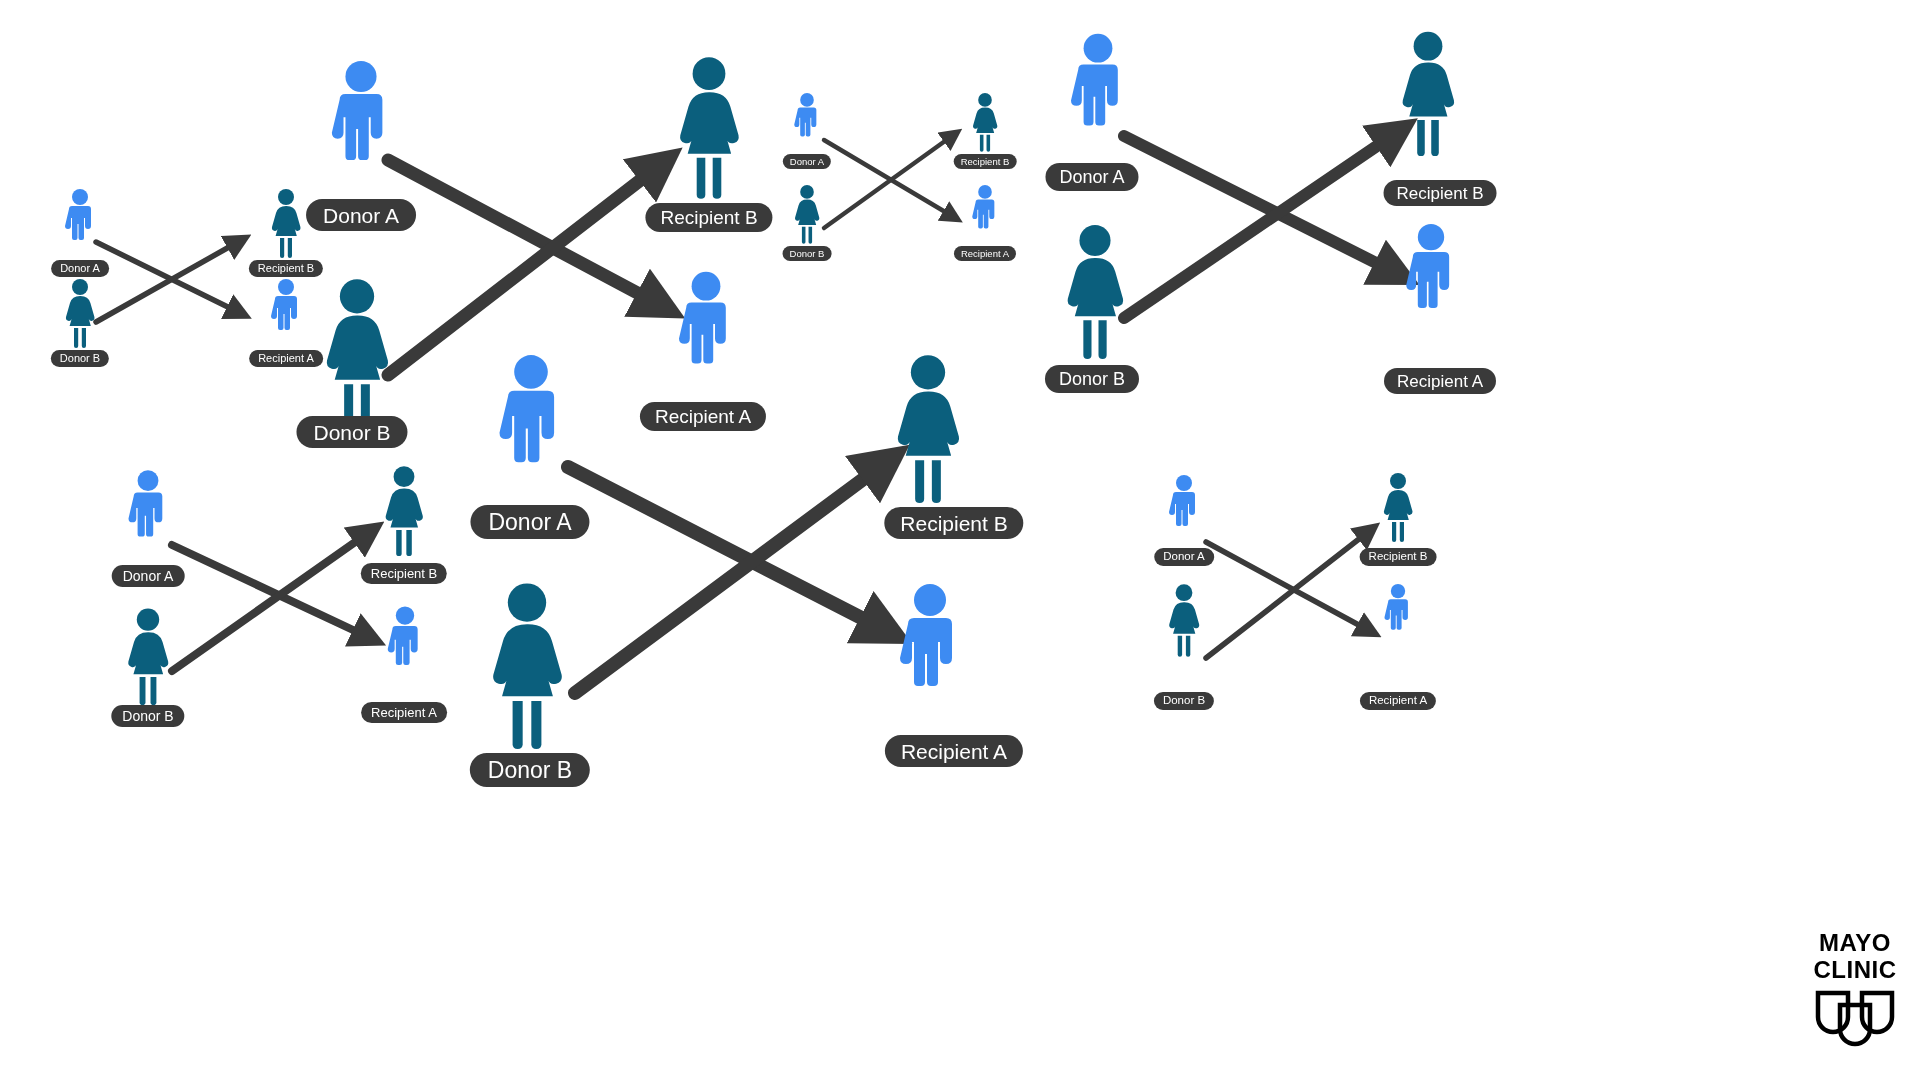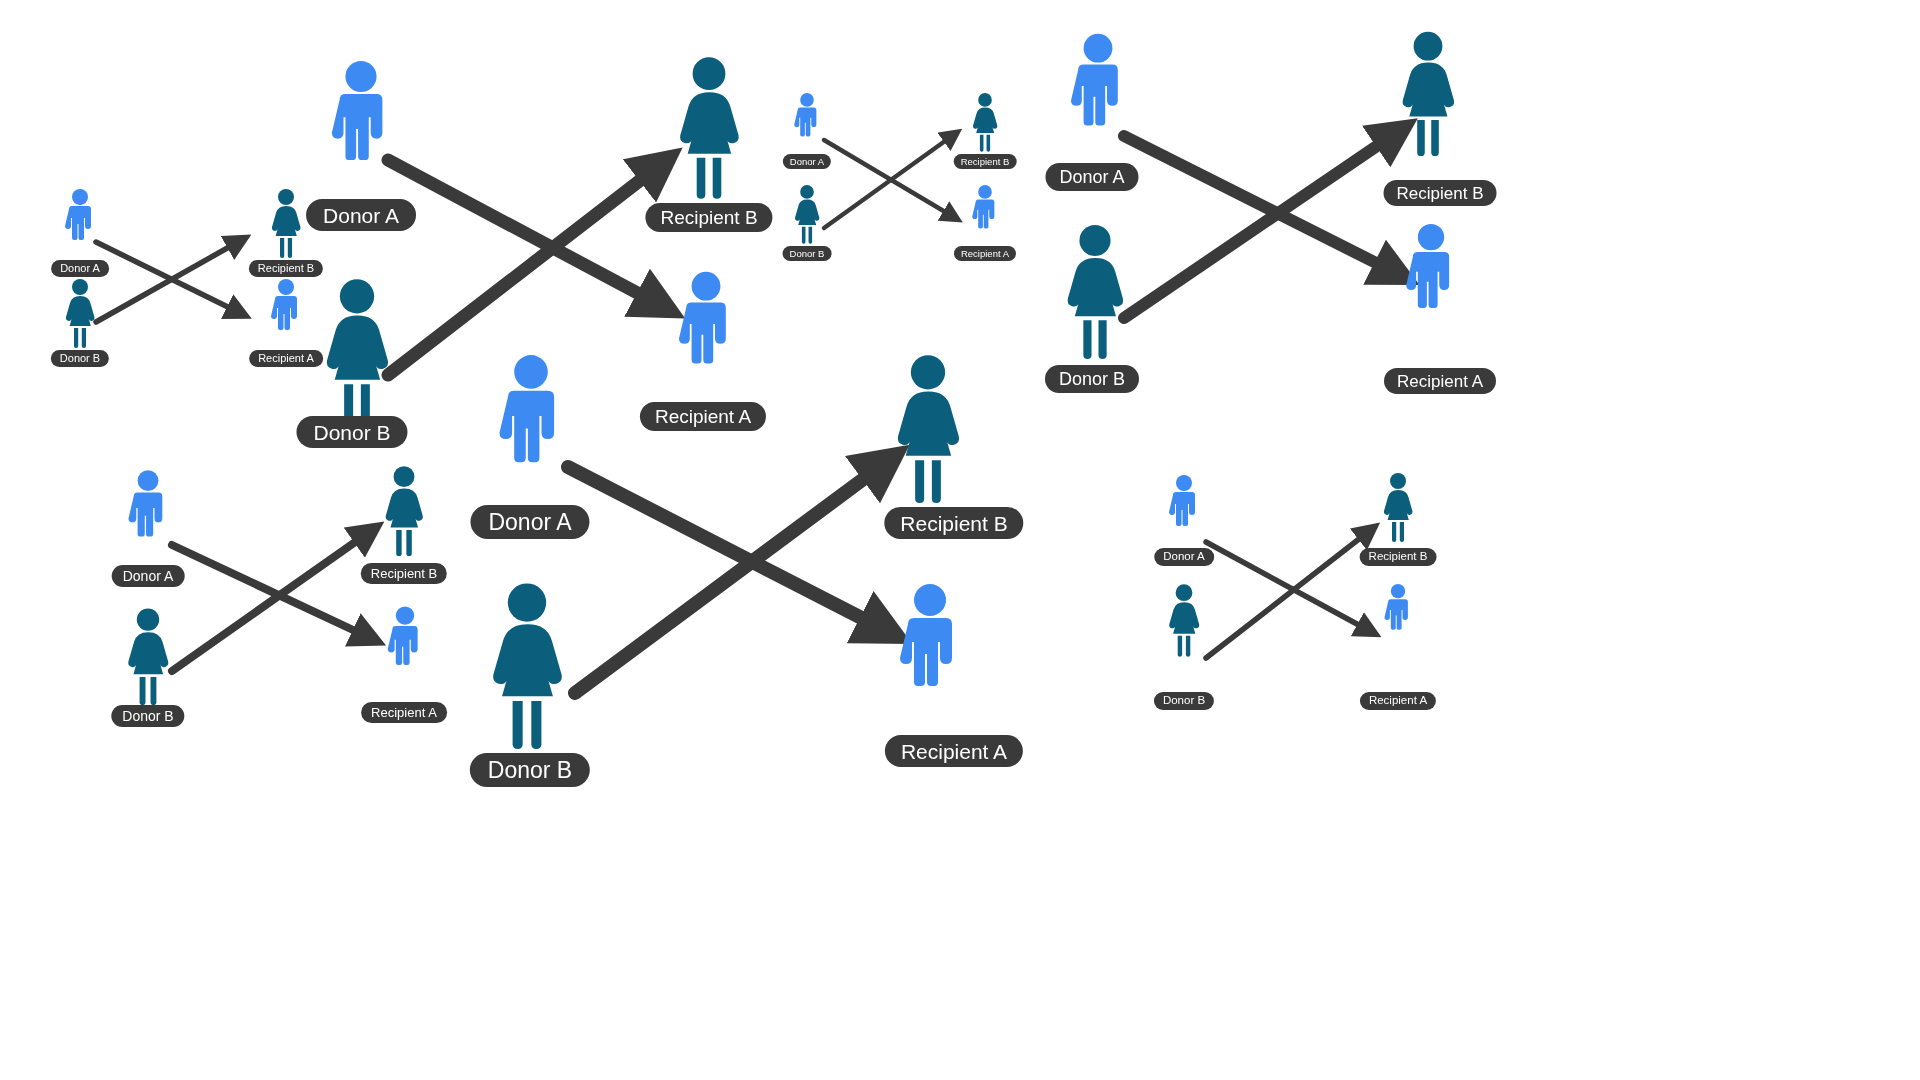--- a/index.html
+++ b/index.html
@@ -493,14 +493,25 @@
         <circle cx="20" cy="9" r="8"></circle>
         <path d="M9 21 q0 -3 3 -3 h16 q3 0 3 3 v17 q0 3 -3 3 q-3 0 -3 -3 v-8 h-1 v20 q0 2 -2 2 h-1.5 q-2 0 -2 -2 v-14 h-1 v14 q0 2 -2 2 h-1.5 q-2 0 -2 -2 v-20 h-1 v8 q0 3 -3 3 q-3 0 -3 -3 z"></path>
       </g>
         </svg>
     </div>
     <div class="pill" style="left:248px;top:222px;height:18px;padding:0 9px;font-size:11.5px;">
       <span>Recipient A</span>
     </div>
   </div>
 
+  <div id="mayo-logo">
+    <svg viewBox="0 0 110 135" width="110" height="135">
+      <text class="mayo-text" x="55" y="26" font-size="24" text-anchor="middle">MAYO</text>
+      <text class="mayo-text" x="55" y="53" font-size="24" text-anchor="middle">CLINIC</text>
+      <g fill="none" stroke="#000" stroke-width="4.5">
+        <path d="M18 68 h30 v24 a15 15 0 0 1 -30 0 z"></path>
+        <path d="M62 68 h30 v24 a15 15 0 0 1 -30 0 z"></path>
+        <path d="M40 80 h30 v24 a15 15 0 0 1 -30 0 z"></path>
+      </g>
+    </svg>
+  </div>
 
 </div>
 
 </body></html>

